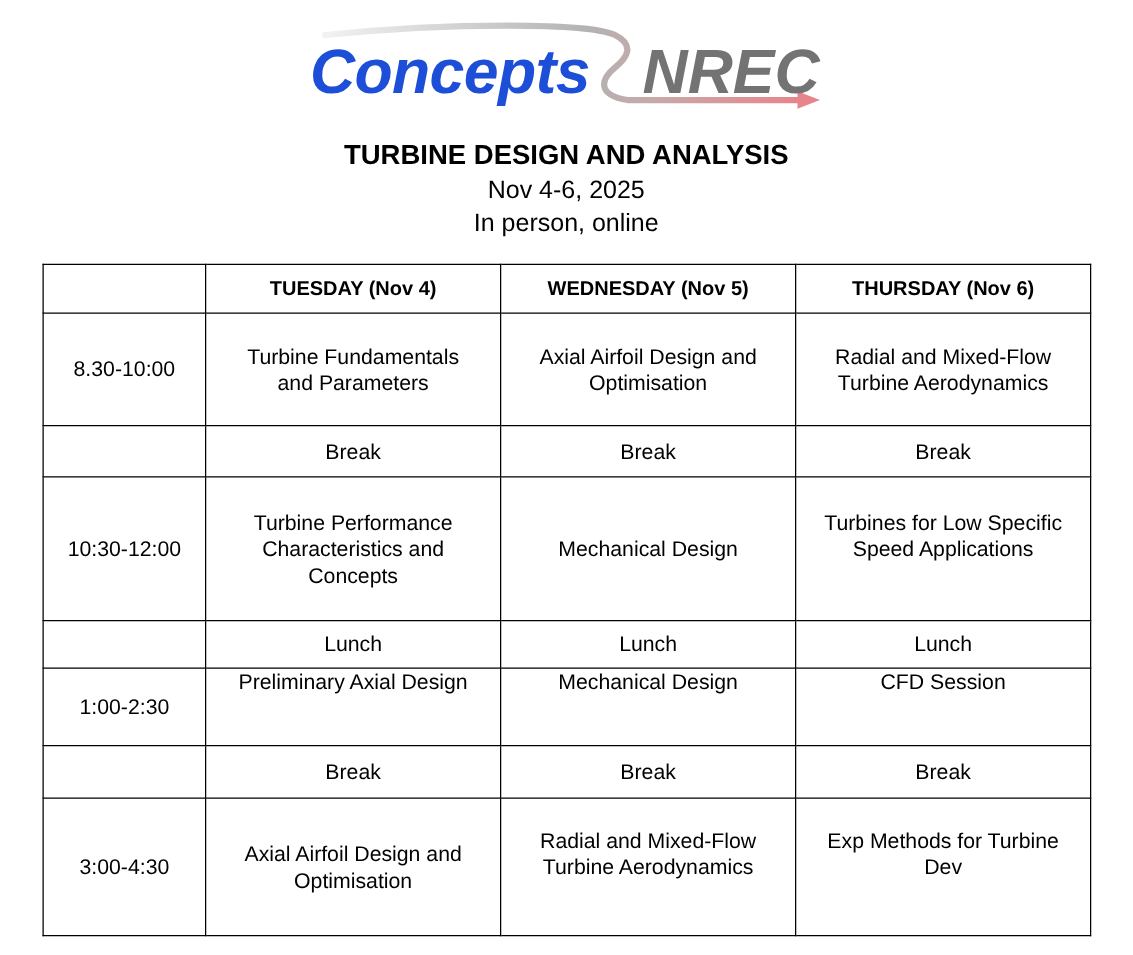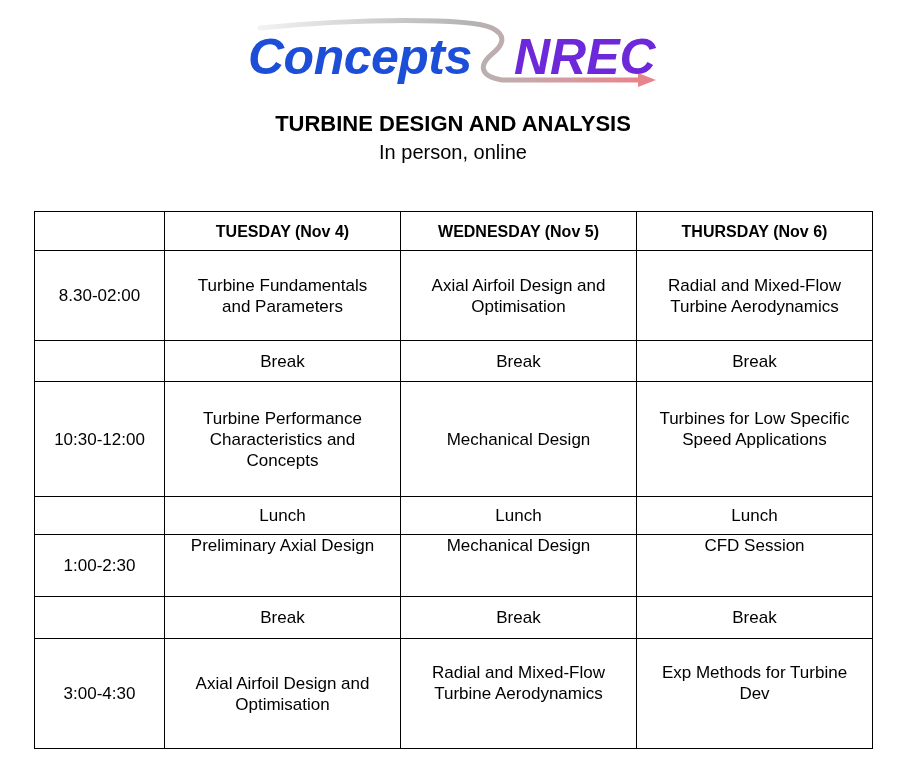--- a/index.html
+++ b/index.html
@@ -12,21 +12,21 @@
   }
   .logo svg { position: absolute; left: 0; top: 0; }
   .logo-concepts {
     position: absolute; left: 8px; top: 18px;
     font-family: "Liberation Sans", sans-serif; font-weight: bold; font-style: italic;
     font-size: 50px; line-height: 50px; color: #1d4ed8; letter-spacing: -0.5px;
   }
   .logo-nrec {
     position: absolute; left: 274px; top: 18px;
     font-family: "Liberation Sans", sans-serif; font-weight: bold; font-style: italic;
-    font-size: 50px; line-height: 50px; color: #6d28d9; letter-spacing: 0px;
+    font-size: 50px; line-height: 50px; color: #737373; letter-spacing: 0px;
   }
   .title-block {
     position: absolute; left: 0; top: 109px; width: 906px; text-align: center;
   }
   .title {
     font-weight: bold; font-size: 22px; line-height: 30px; margin: 0;
   }
   .subtitle {
     font-size: 20px; line-height: 27px; margin: 0;
   }
@@ -59,40 +59,41 @@
     </defs>
     <path d="M 20 14 C 120 4, 230 4, 252 14 C 268 22, 262 32, 252 40 C 240 50, 238 62, 262 66 L 400 66" fill="none" stroke="url(#sw)" stroke-width="5" stroke-linecap="round"></path>
     <polygon points="398,59 416,66 398,73" fill="#e8848c"></polygon>
   </svg>
   <span class="logo-concepts">Concepts</span>
   <span class="logo-nrec">NREC</span>
 </div>
 
 <div class="title-block">
   <p class="title">TURBINE DESIGN AND ANALYSIS</p>
+  <p class="subtitle">Nov 4-6, 2025</p>
   <p class="subtitle">In person, online</p>
 </div>
 
 <table class="schedule">
   <colgroup>
     <col class="col-time">
       <col class="col-day">
       <col class="col-day">
       <col class="col-day">
   </colgroup>
   <tbody>
       <tr style="height:39px">
     <th></th>
     <th>TUESDAY (Nov 4)</th>
     <th>WEDNESDAY (Nov 5)</th>
     <th>THURSDAY (Nov 6)</th>
   </tr>
 
   <tr style="height:90px">
-    <td>8.30-02:00</td>
+    <td>8.30-10:00</td>
     <td><span>Turbine Fundamentals</span><br><span>and Parameters</span></td>
     <td><span>Axial Airfoil Design and</span><br><span>Optimisation</span></td>
     <td><span>Radial and Mixed-Flow</span><br><span>Turbine Aerodynamics</span></td>
   </tr>
 
   <tr style="height:41px">
     <td></td>
     <td>Break</td>
     <td>Break</td>
     <td>Break</td>

